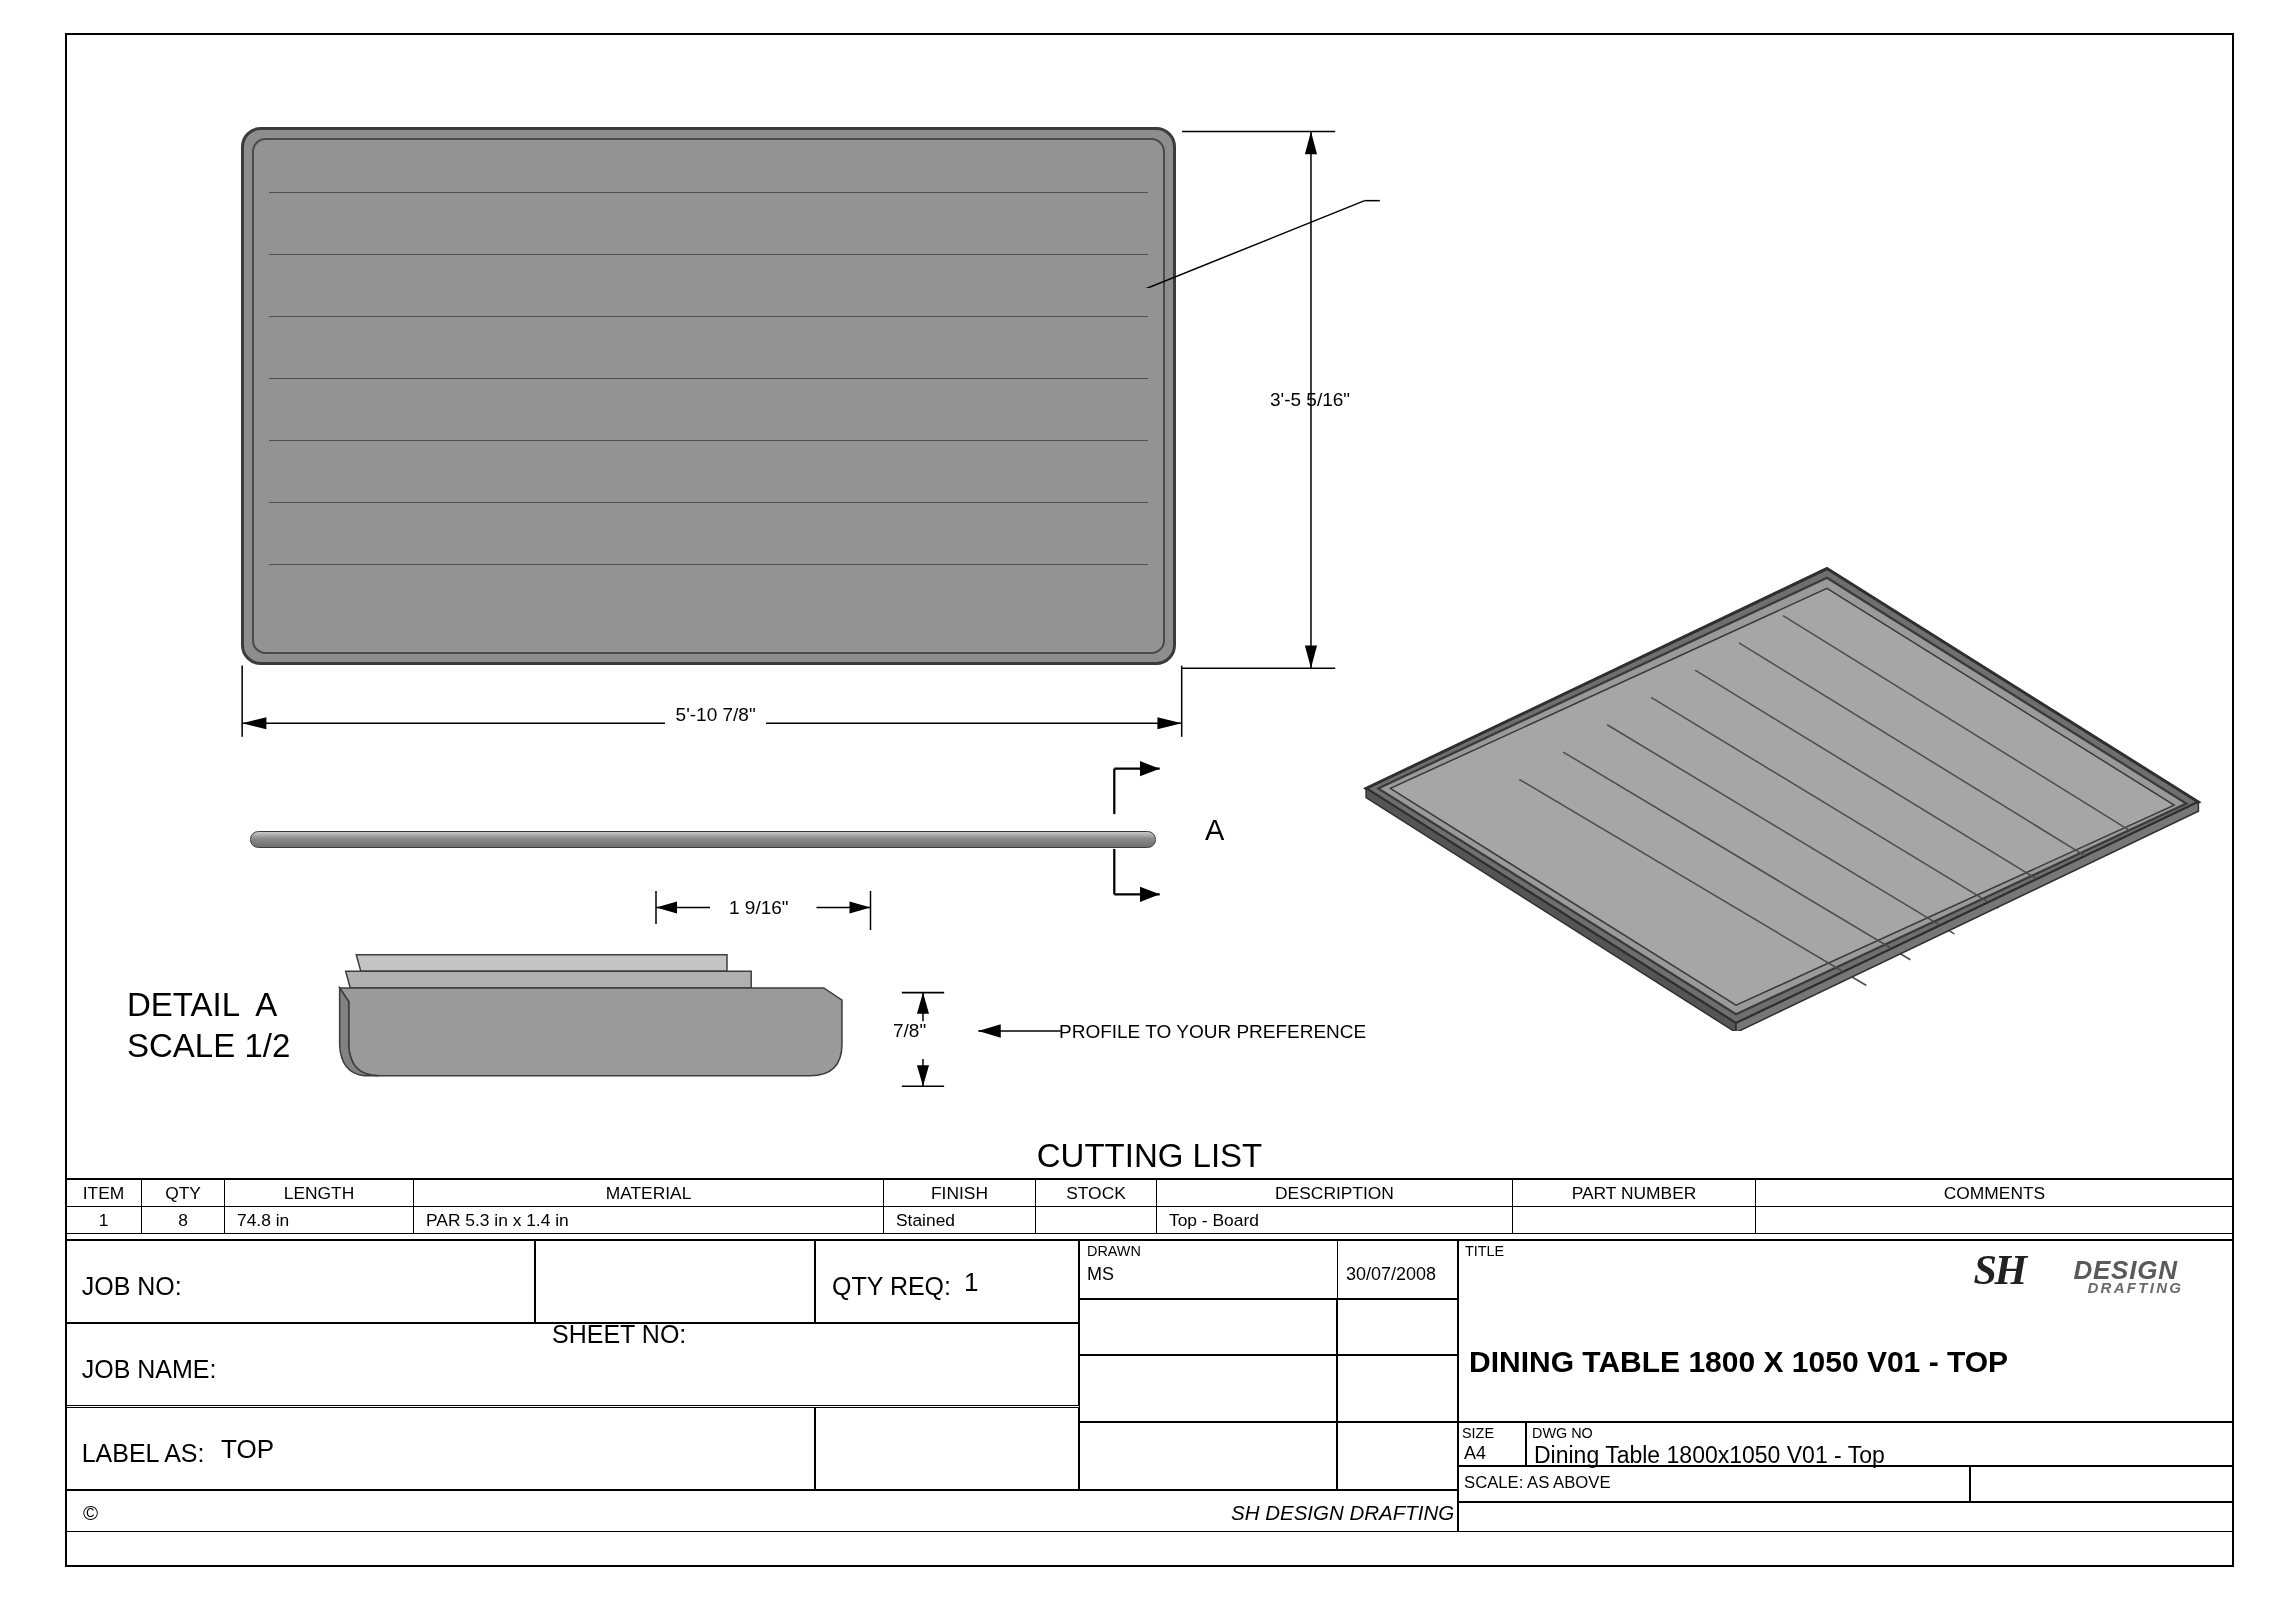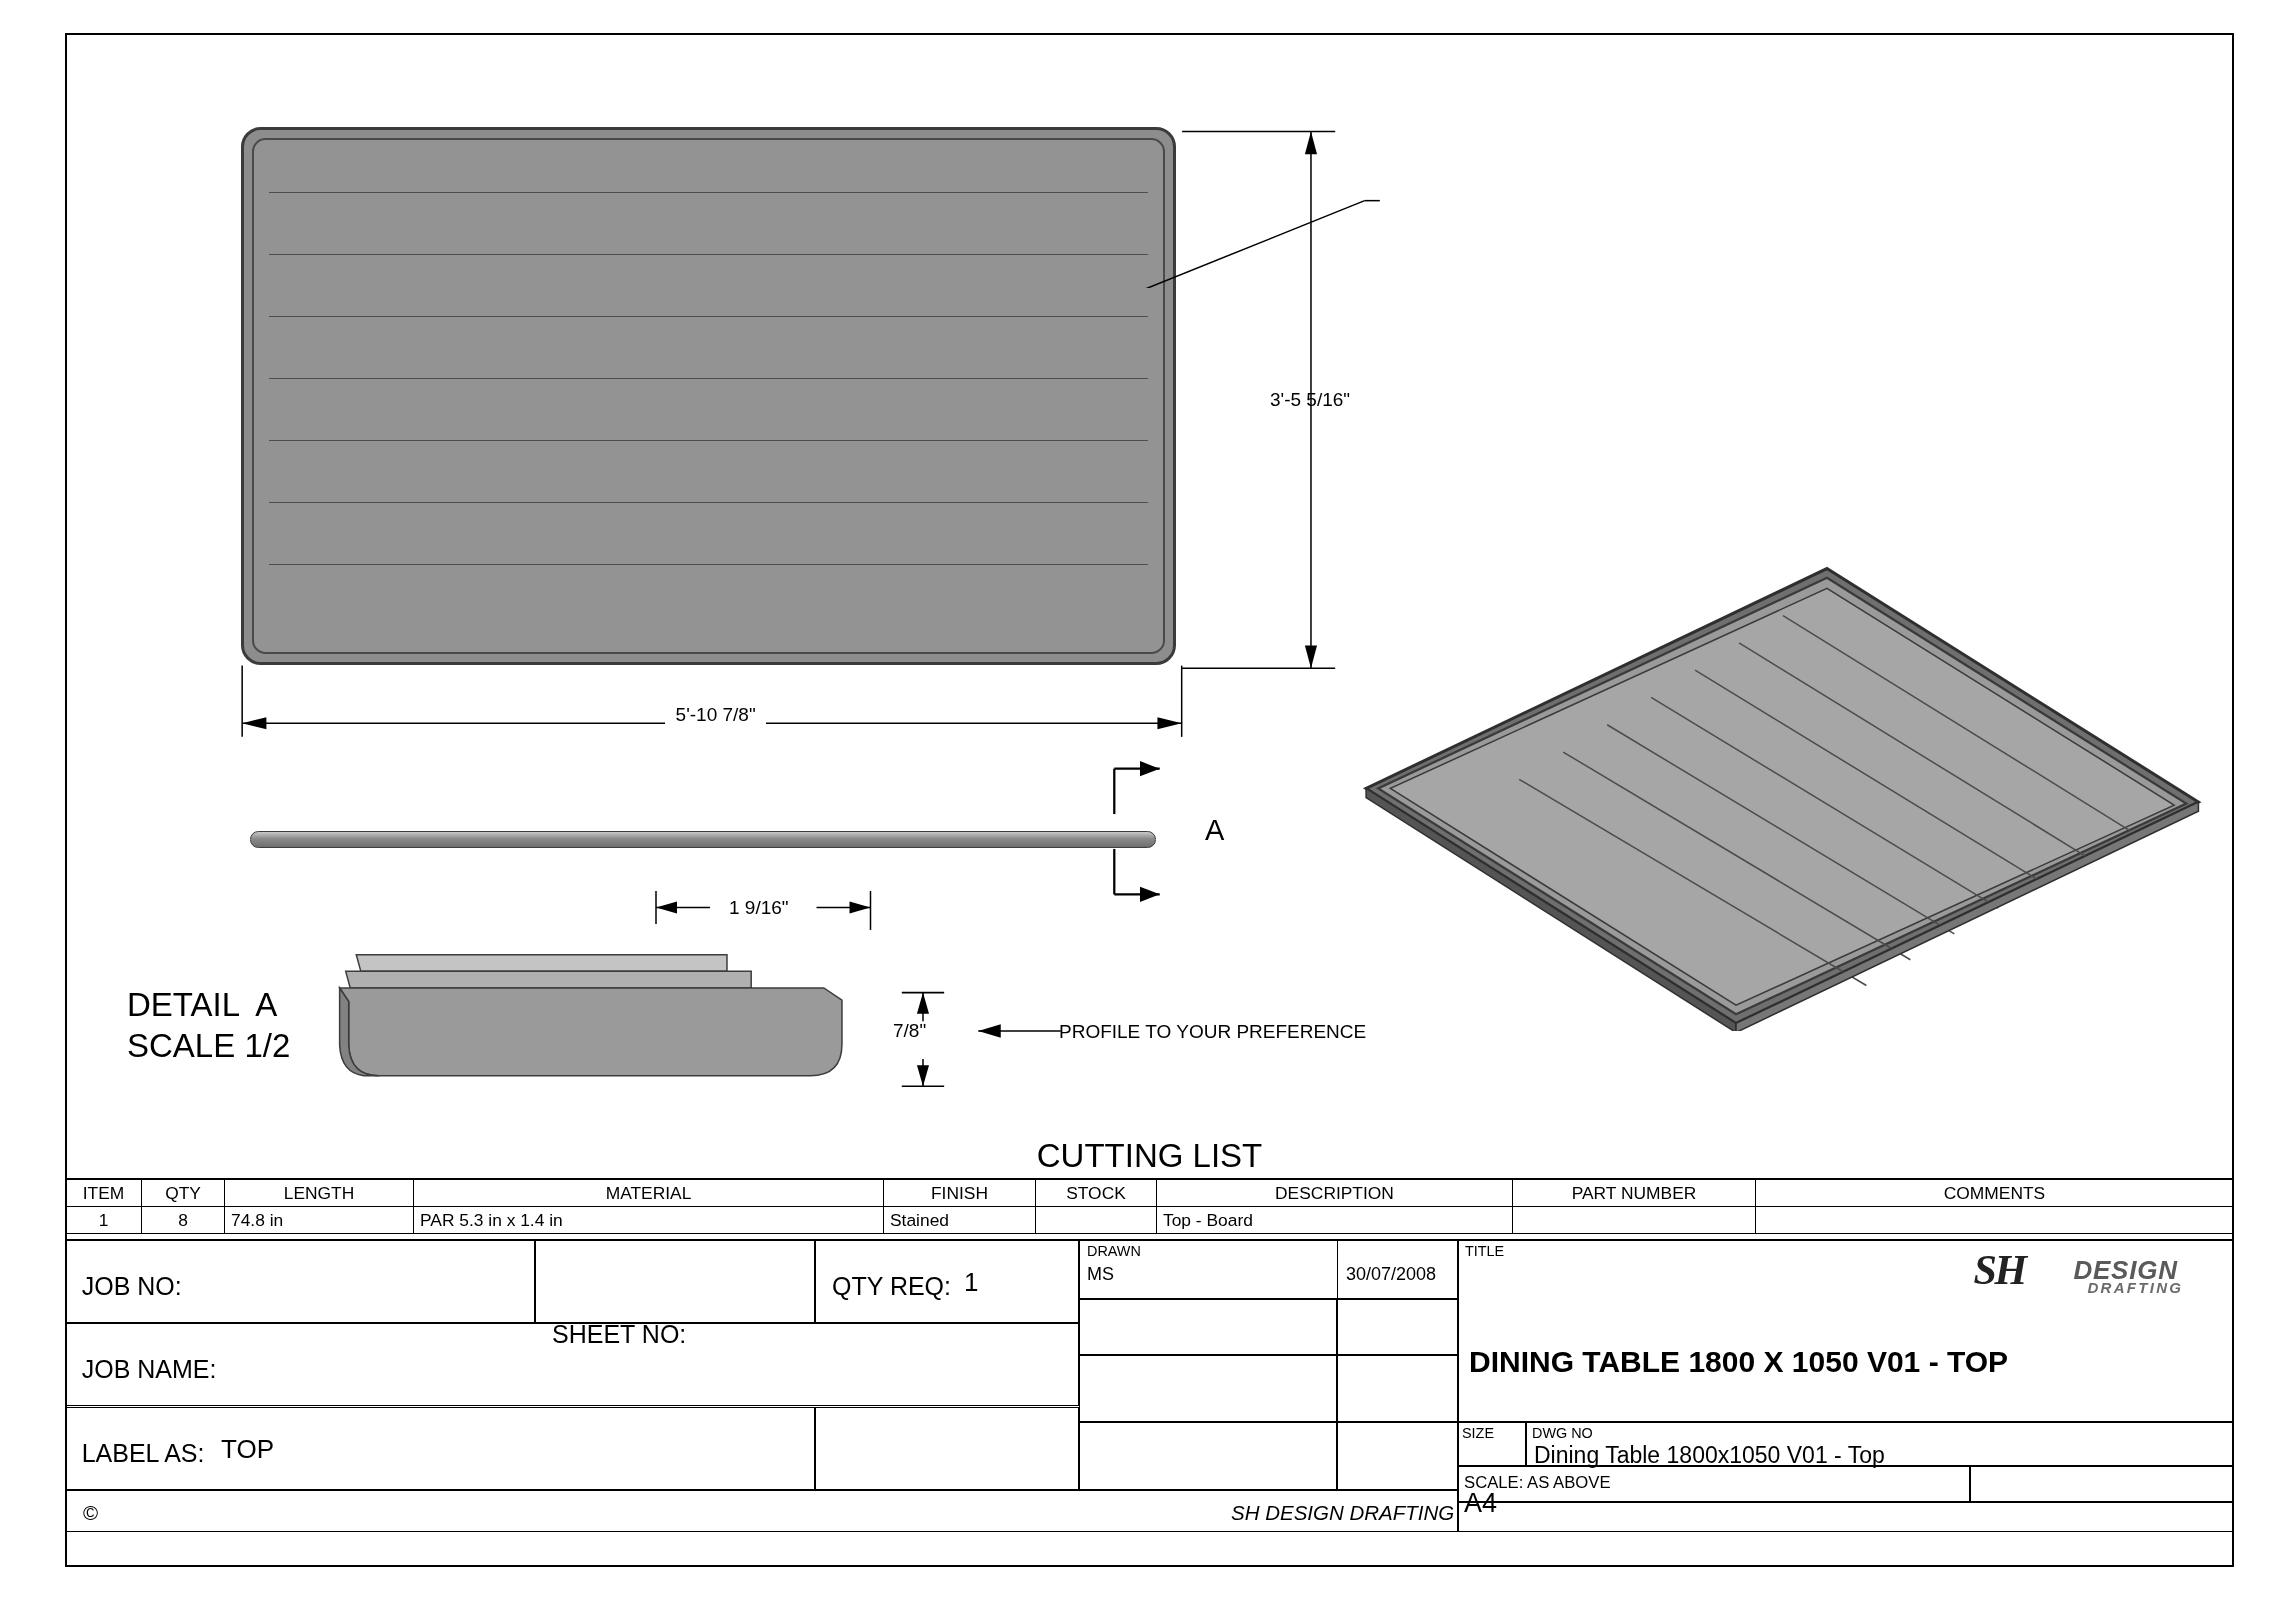--- a/index.html
+++ b/index.html
@@ -116,21 +116,21 @@
     position: absolute;
     left: 0;
     top: 45px;
     width: 100%;
     border-collapse: collapse;
     font-size: 17.4px;
   }
   table.cl th, table.cl td {
     border: 1.5px solid #000;
     height: 27px;
-    padding: 0 6px;
+    padding: 0 12px;
     font-weight: normal;
     box-sizing: border-box;
   }
   table.cl th { text-align: center; }
   table.cl td.c { text-align: center; }
 
   
   .tb {
     position: absolute;
     left: 0;
@@ -383,21 +383,21 @@
       <div class="cell-val" style="left:1404px; top:105px; font-size:30px; font-weight:bold;">DINING TABLE 1800 X 1050 V01 - TOP</div>
 
       <div class="logo">
         <div class="sh">SH</div>
         <div class="design">DESIGN</div>
         <div class="drafting">DRAFTING</div>
       </div>
 
       <div class="cellbox" style="left:1393px; top:182px; width:68px; height:44px;"></div>
       <div class="cell-label small" style="left:1397px; top:185px;">SIZE</div>
-      <div class="cell-val" style="left:1399px; top:203px; font-size:27px;margin-top:45px;">A4</div>
+      <div class="cell-val" style="left:1399px; top:203px; font-size:18px;">A4</div>
 
       <div class="cellbox" style="left:1461px; top:182px; width:708px; height:44px;"></div>
       <div class="cell-label small" style="left:1467px; top:185px;">DWG NO</div>
       <div class="cell-val" style="left:1469px; top:202px; font-size:23px;">Dining Table 1800x1050 V01 - Top</div>
 
       <div class="cellbox" style="left:1393px; top:226px; width:512px; height:36px;"></div>
       <div class="cell-label small" style="left:1399px; top:233px; font-size:16.7px;">SCALE: AS ABOVE</div>
 
       <div class="cellbox" style="left:1905px; top:226px; width:264px; height:36px;"></div>
 

